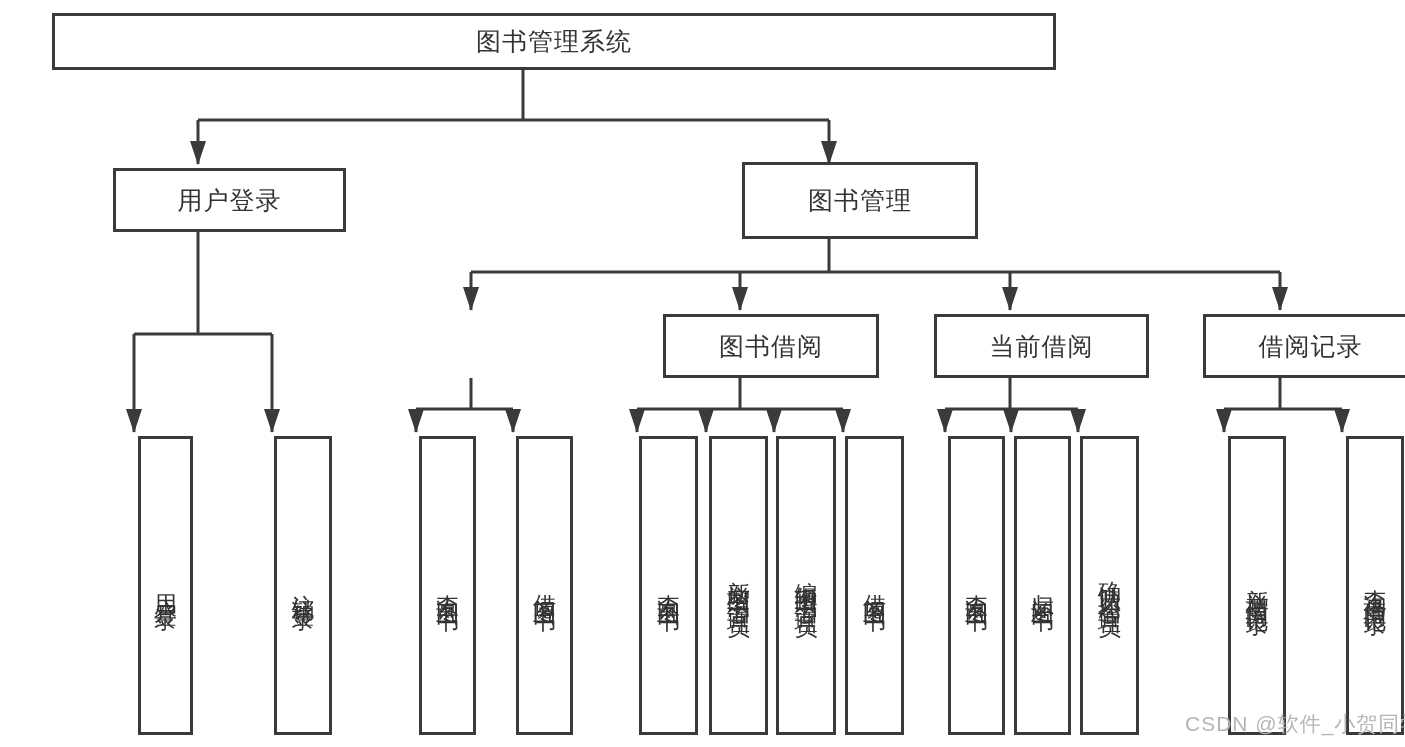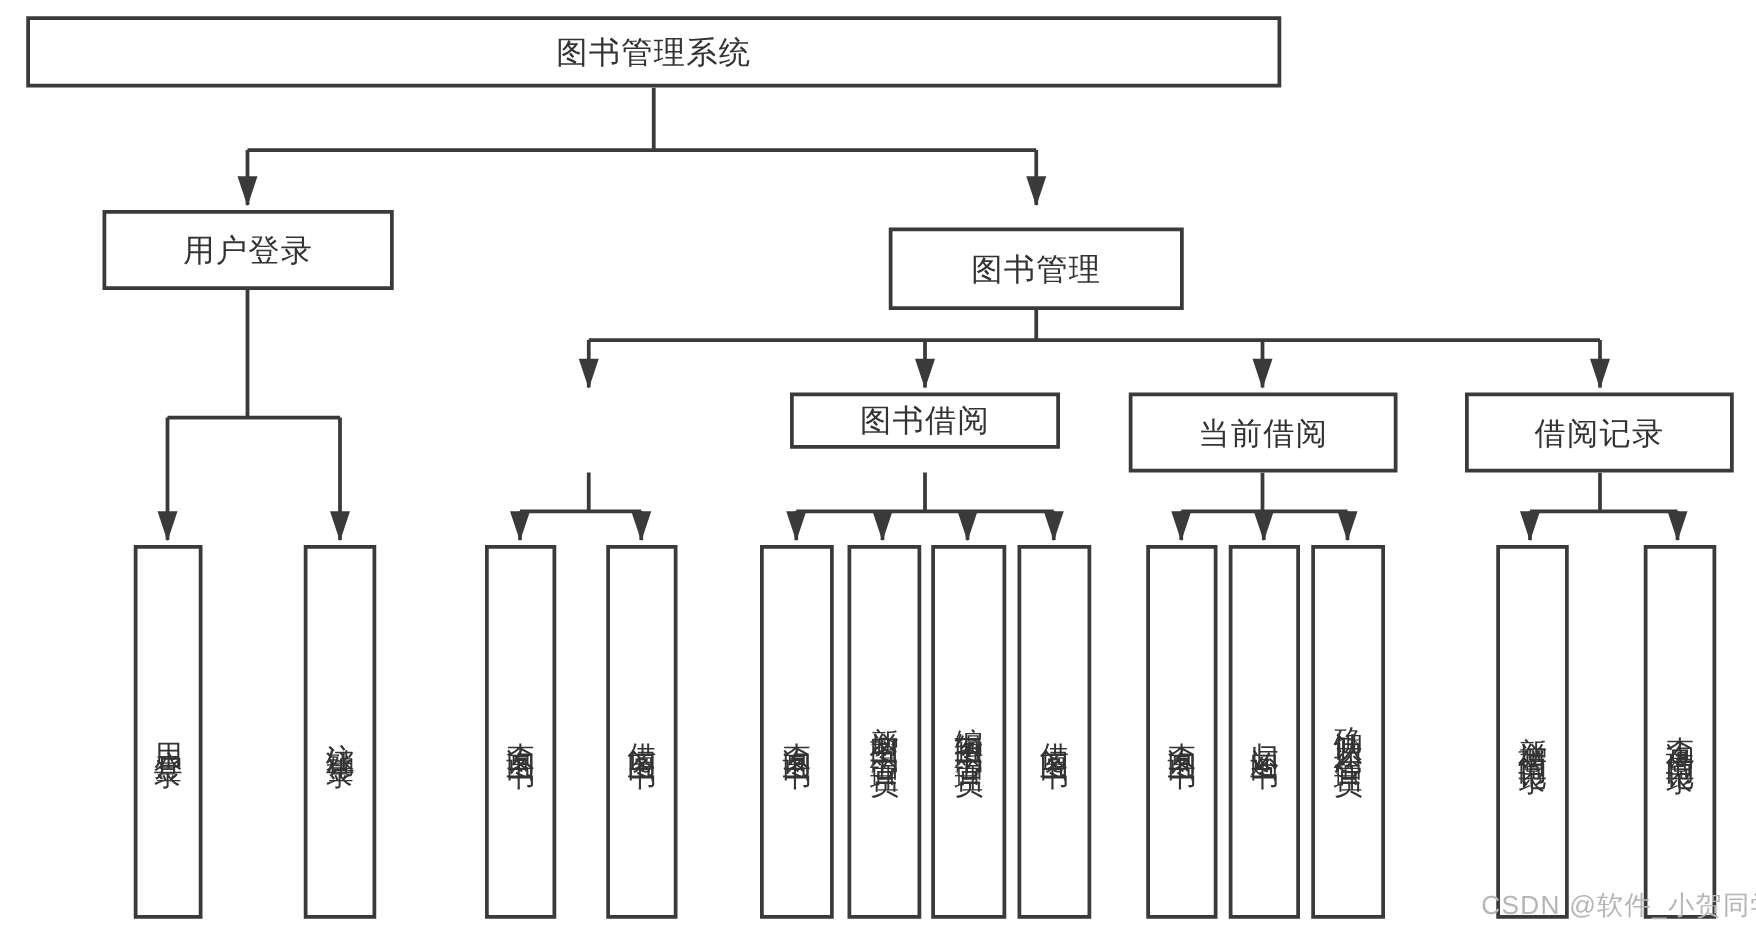--- a/index.html
+++ b/index.html
@@ -24,20 +24,21 @@
   .node {
     position: absolute;
     box-sizing: border-box;
     border: 3px solid #3a3a3a;
     background: #ffffff;
     display: flex;
     align-items: center;
     justify-content: center;
     color: #333333;
     z-index: 2;
+    margin-left: 31px;
   }
   .node.h {
     font-size: 25px;
     letter-spacing: 1px;
     white-space: nowrap;
   }
   .node.v {
     font-size: 23px;
     writing-mode: vertical-rl;
     text-orientation: mixed;
@@ -105,25 +106,25 @@
     </g>
   </svg>
 
   <div class="node h" style="left:21px;top:13px;width:1004px;height:57px">
     <span>图书管理系统</span>
   </div>
 
   <div class="node h" style="left:82px;top:168px;width:233px;height:64px">
     <span>用户登录</span>
   </div>
-  <div class="node h" style="left:711px;top:182px;width:236px;height:66px">
+  <div class="node h" style="left:711px;top:162px;width:236px;height:77px">
     <span>图书管理</span>
   </div>
 
-  <div class="node h" style="left:632px;top:314px;width:216px;height:45px">
+  <div class="node h" style="left:632px;top:314px;width:216px;height:64px">
     <span>图书借阅</span>
   </div>
   <div class="node h" style="left:903px;top:314px;width:215px;height:64px">
     <span>当前借阅</span>
   </div>
   <div class="node h" style="left:1172px;top:314px;width:215px;height:64px">
     <span>借阅记录</span>
   </div>
 
   <div class="node v" style="left:107px;top:436px;width:55px;height:299px">

